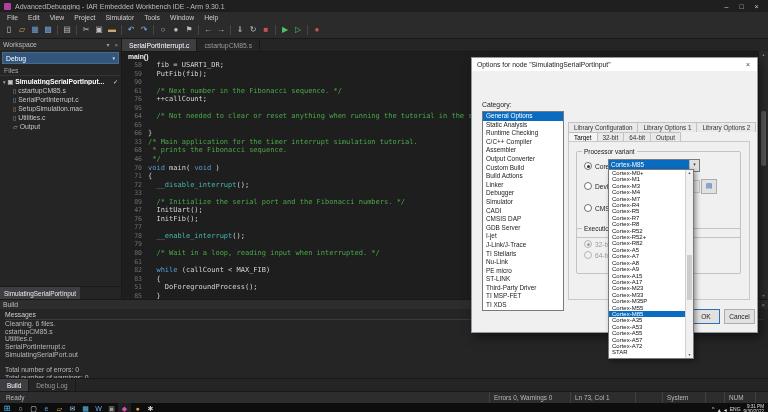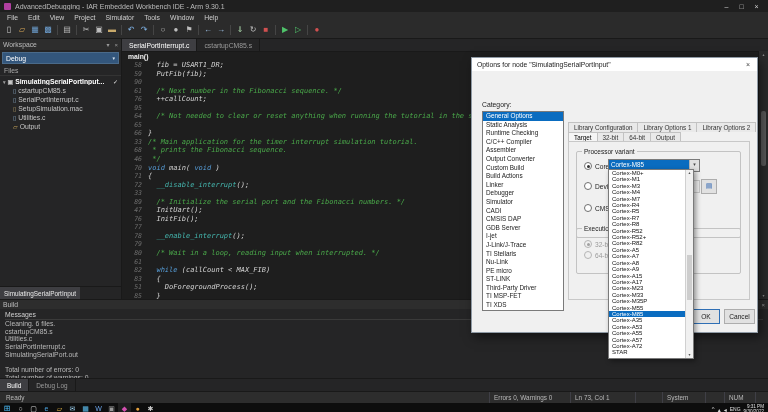--- a/index.html
+++ b/index.html
@@ -32,21 +32,21 @@
   .tree-label{white-space:nowrap;overflow:hidden;}
   .tree-status{margin-left:auto;padding-right:3px;font-size:6px;color:#e0e0e0;font-weight:normal;}
   .ws-tabs{height:12px;border-top:1px solid #191919;display:flex;background:#252526;}
   .ws-tab{background:#3e3e42;color:#e8e8e8;font-size:6.4px;display:flex;align-items:center;padding:0 4px;white-space:nowrap;overflow:hidden;}
   
   .editor{flex:1;display:flex;flex-direction:column;background:#1e1e1e;position:relative;min-width:0;}
   .tabs{height:12px;background:#252526;display:flex;border-bottom:1px solid #191919;}
   .tab{padding:0 7px;font-size:6.8px;display:flex;align-items:center;color:#9a9a9a;border-right:1px solid #191919;}
   .tab.active{background:#3e3e42;color:#fff;}
   .func-bar{height:9px;display:flex;align-items:center;padding-left:6px;font-size:6.8px;color:#f0f0f0;font-weight:bold;}
-  .code{flex:1;display:flex;font-family:"DejaVu Sans Mono",monospace;font-size:7px;line-height:8.55px;overflow:hidden;font-style:italic;}
+  .code{flex:1;display:flex;font-family:"DejaVu Sans Mono",monospace;font-size:7px;line-height:8.55px;overflow:hidden;}
   .gutter{width:20px;text-align:right;padding-right:4px;color:#6e6e6e;font-size:6.5px;flex:none;}
   .lines{flex:1;white-space:pre;overflow:hidden;padding-left:2px;color:#d4d4d4;}
   .tk-p{color:#d4d4d4;} .tk-c{color:#4aa94a;} .tk-k{color:#569cd6;} .tk-i{color:#45b8b0;}
   .escroll{position:absolute;right:0;top:12px;bottom:0;width:9px;background:#2b2b2b;border-left:1px solid #191919;}
   .escroll .arr{height:7px;text-align:center;font-size:4px;color:#8a8a8a;line-height:7px;}
   .escroll .arr.down{position:absolute;bottom:0;left:0;right:0;}
   .escroll .thumb{position:absolute;top:60px;left:2px;width:5px;height:55px;background:#5a5a5a;border-radius:2px;}
   
   .build-panel{height:91px;background:#252526;border-top:1px solid #191919;display:flex;flex-direction:column;font-size:6.8px;}
   .build-header{height:9px;background:#2d2d2d;display:flex;align-items:center;justify-content:space-between;padding:0 3px;color:#bdbdbd;}

